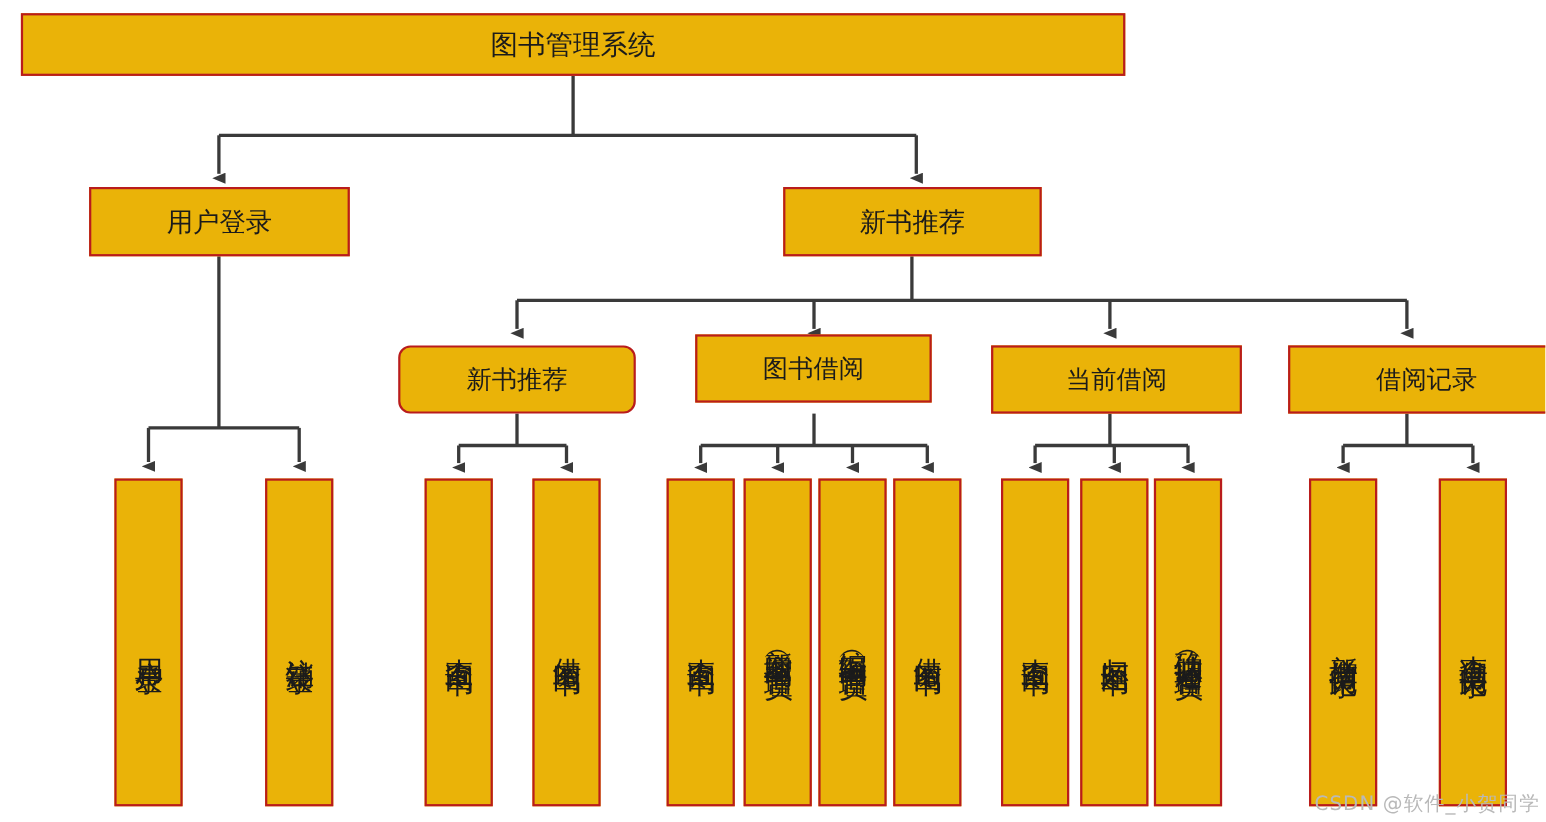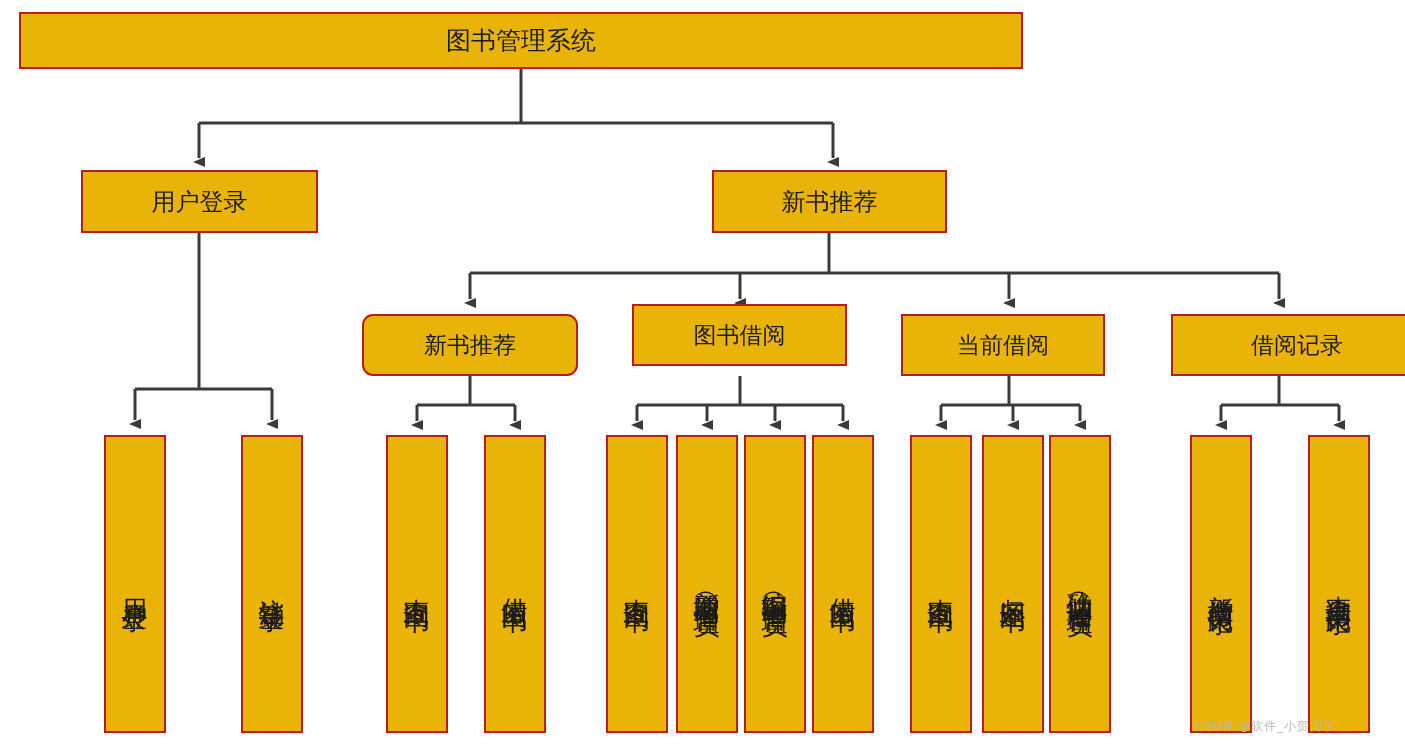--- a/index.html
+++ b/index.html
@@ -46,21 +46,21 @@
   .node-label {
     display: block;
     white-space: nowrap;
   }
   .node.root  { font-size: 25px; }
   .node.lvl2  { font-size: 24px; }
   .node.lvl3  { font-size: 23px; }
   .node.leaf  { font-size: 26px; }
   .watermark {
     position: absolute;
-    font-size: 12px;
+    font-size: 18px;
     color: #b9b9b9;
     white-space: nowrap;
     letter-spacing: 1px;
   }
 </style>
 </head>
 <body>
 
 <div id="canvas">
 
@@ -128,21 +128,21 @@
   <div class="node horiz lvl2" style="left:712px; top:170px; width:235px; height:63px;">
     <span class="node-label">新书推荐</span>
   </div>
 
   <div class="node horiz lvl3" style="left:362px; top:314px; width:216px; height:62px;border-radius:11px;">
     <span class="node-label">新书推荐</span>
   </div>
   <div class="node horiz lvl3" style="left:632px; top:304px; width:215px; height:62px;">
     <span class="node-label">图书借阅</span>
   </div>
-  <div class="node horiz lvl3" style="left:901px; top:314px; width:204px; height:62px;align-items:center;">
+  <div class="node horiz lvl3" style="left:901px; top:314px; width:228px; height:62px;align-items:center;">
     <span class="node-label">当前借阅</span>
   </div>
   <div class="node horiz lvl3" style="left:1171px; top:314px; width:252px; height:62px;">
     <span class="node-label">借阅记录</span>
   </div>
 
   <div class="node vert leaf" style="left:104px; top:435px; width:62px; height:298px;">
     <span class="node-label">用户登录</span>
   </div>
   <div class="node vert leaf" style="left:241px; top:435px; width:62px; height:298px;">

